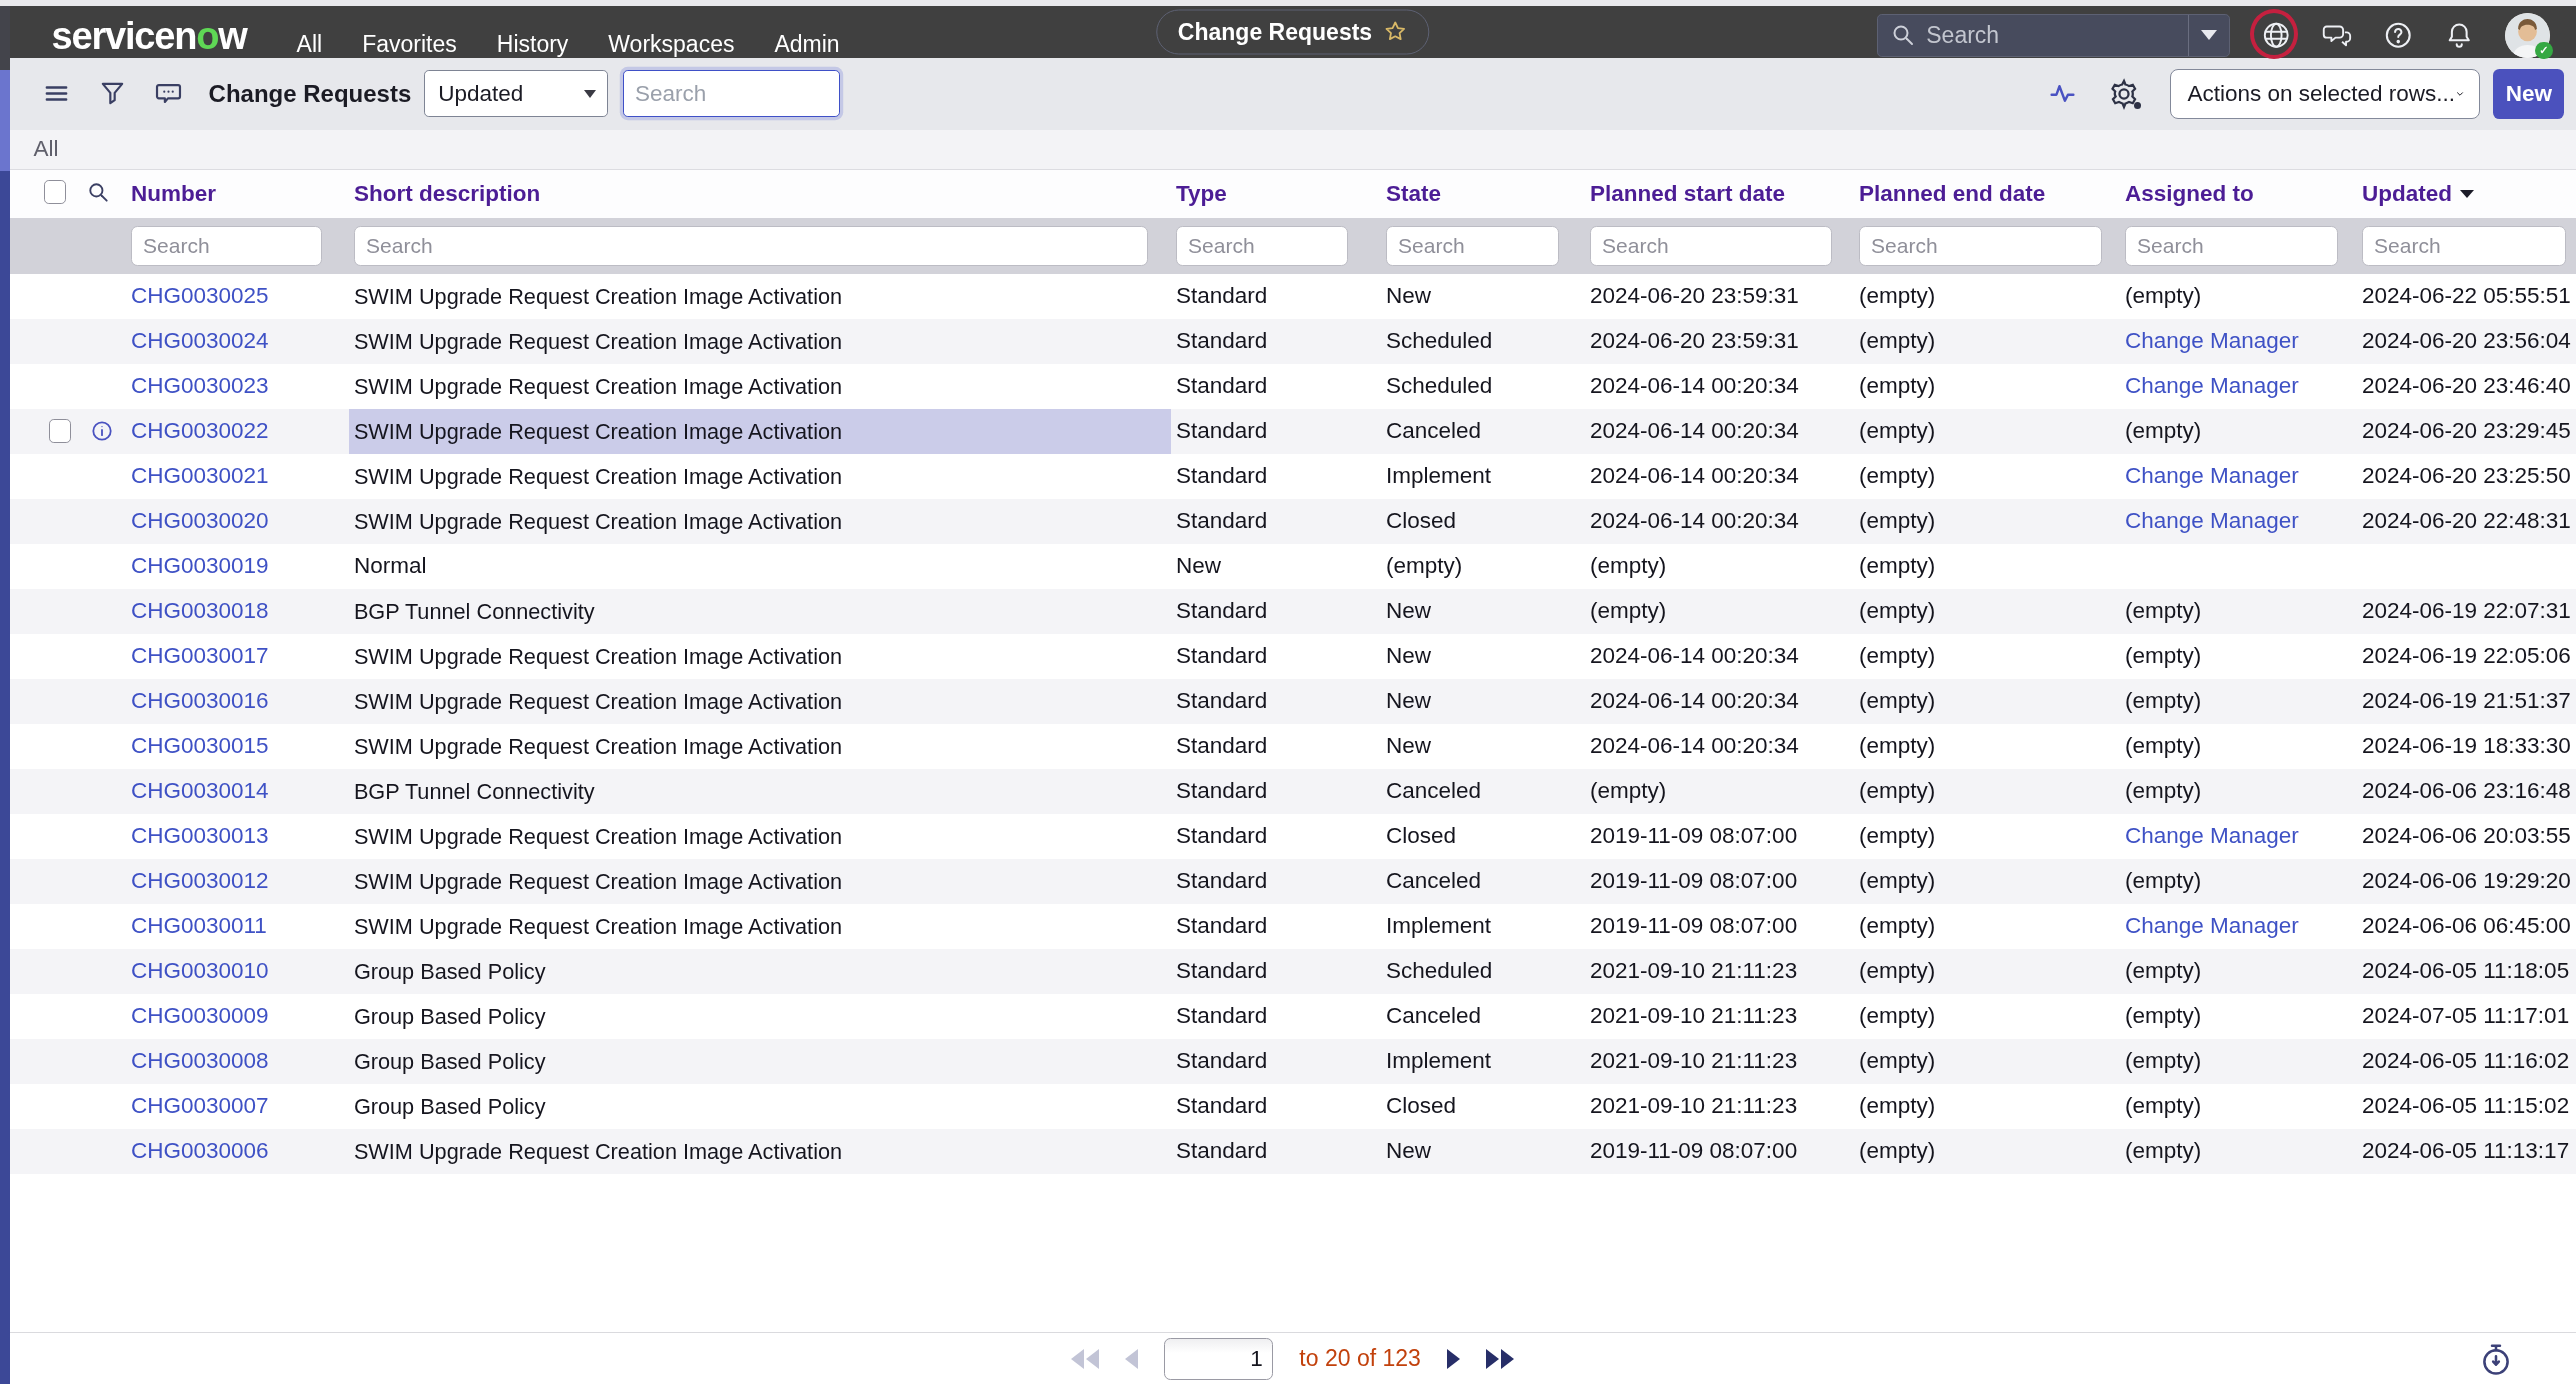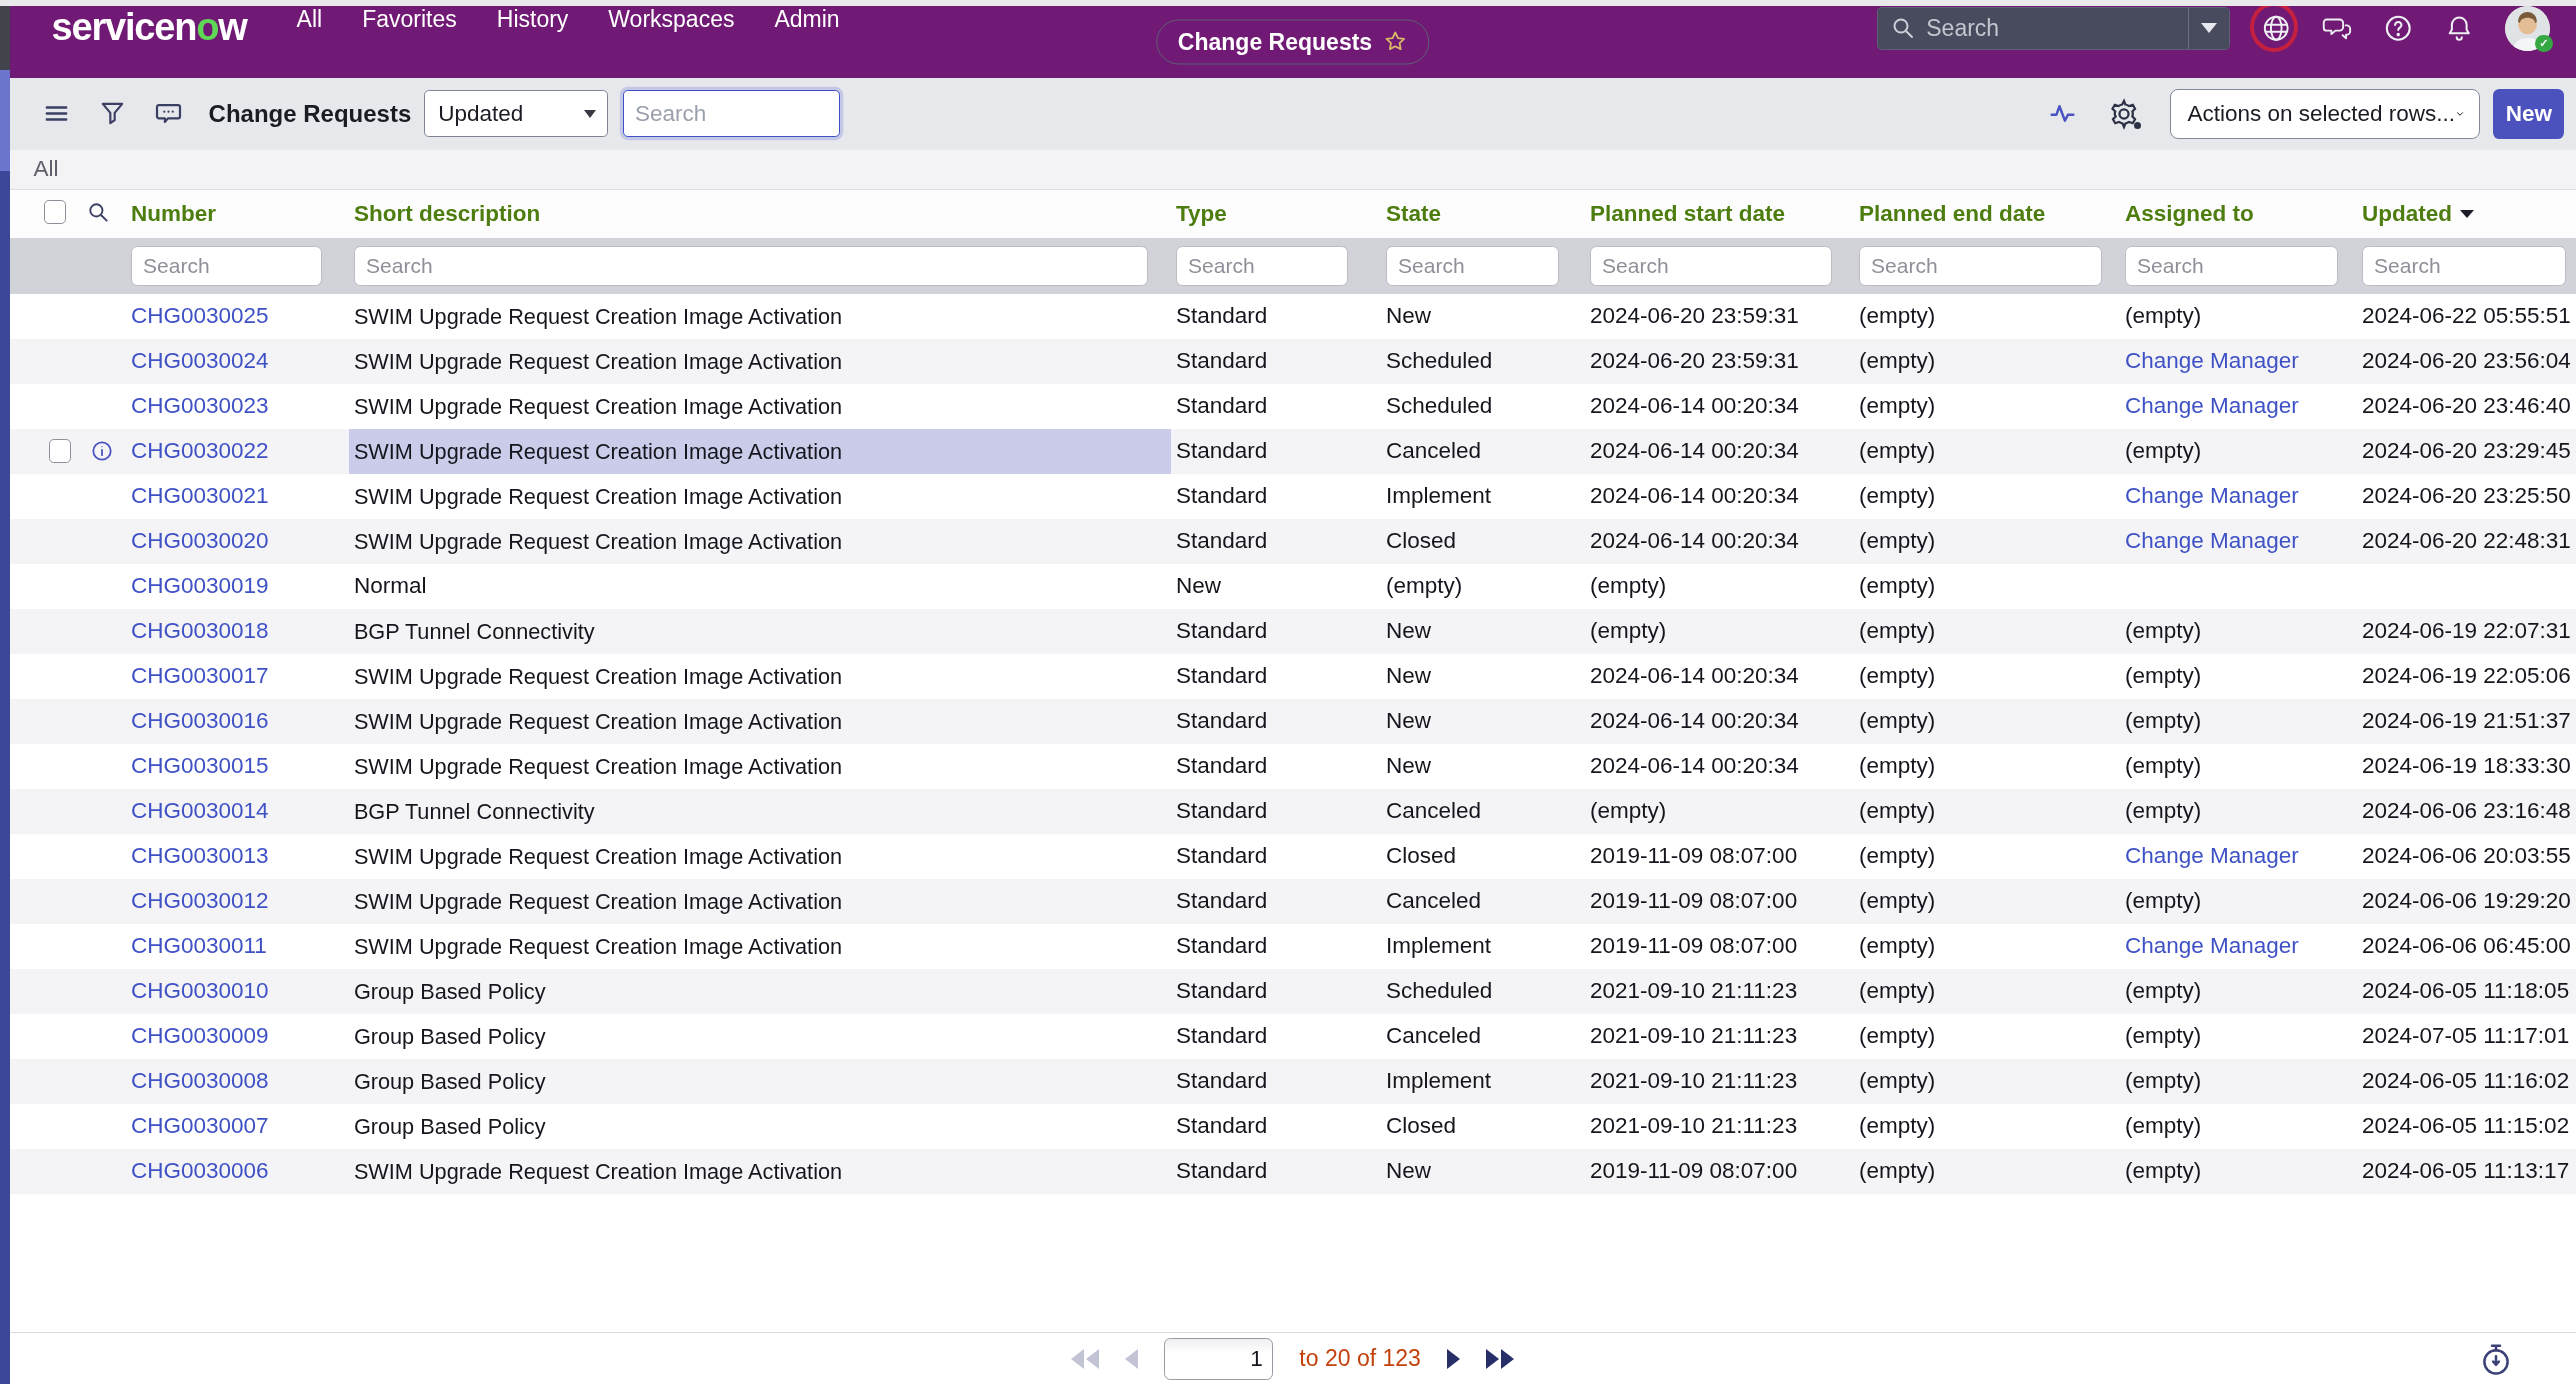--- a/index.html
+++ b/index.html
@@ -8,21 +8,21 @@
 
   .top-strip { position:absolute; top:0; left:0; width:2576px; height:5.6px; background:#e9e9ec; z-index:5; }
   .left-sliver { position:absolute; top:5.6px; left:0; width:9.6px; height:1379px; z-index:5; }
   .sliver-a { height:64px; background:#43444b; }
   .sliver-b { height:101px; background:#6b75ce; }
   .sliver-c { height:1213px; background:#3c4897; }
 
   .main { position:absolute; top:5.6px; left:9.6px; width:2566px; height:1379px; display:flex; flex-direction:column; background:#fff; }
 
   
-  .topbar { height:72px; background:#701a75; display:flex; align-items:flex-start; position:relative; flex:0 0 auto; }
+  .topbar { height:52px; background:#404040; display:flex; align-items:flex-end; position:relative; flex:0 0 auto; }
   .logo { margin-left:42px; font-size:38px; font-weight:700; color:#ffffff; letter-spacing:-1.2px; white-space:nowrap; }
   .logo .green { color:#5fd855; }
   .topnav { display:flex; align-items:center; margin-left:50px; gap:40px; }
   .topnav .navitem { color:#ffffff; font-size:23px; font-weight:500; cursor:pointer; white-space:nowrap; }
   .context-pill { position:absolute; left:50%; top:50%; transform:translate(-50%,-50%); height:45px; border:0.8px solid #5d6173; border-radius:22.5px; display:flex; align-items:center; gap:11.2px; padding:0 21px; color:#ffffff; font-size:23px; font-weight:700; white-space:nowrap; }
   .topbar-right { margin-left:auto; display:flex; align-items:center; gap:30.5px; padding-right:26px; }
   .hdr-search { width:353px; height:43px; background:#474b5d; border:0.8px solid #5d6173; border-radius:4.8px; display:flex; align-items:center; }
   .hdr-search .mag { margin-left:13px; width:24px; height:24px; color:#cdd0d9; flex:0 0 auto; }
   .hdr-search .ph { margin-left:11.2px; font-size:23px; color:#c3c6cf; flex:1; }
   .hdr-search .divider { width:0.8px; height:100%; background:#6a6e80; }
@@ -51,21 +51,21 @@
   .actions-select { width:310px; height:50px; background:#fff; border:0.8px solid #83899a; border-radius:8px; display:flex; align-items:center; justify-content:space-between; padding:0 14.4px 0 16px; font-size:22.5px; color:#1b1b24; margin-right:13px; cursor:pointer; white-space:nowrap; }
   .chev { width:16px; height:16px; color:#1b1b24; }
   .new-btn { width:71px; height:50px; background:#4b51bd; border:none; border-radius:6.4px; color:#fff; font-size:22.5px; font-weight:700; cursor:pointer; font-family:inherit; }
 
   
   .allrow { height:40px; background:#f3f3f6; display:flex; align-items:center; padding-left:24px; font-size:22.5px; color:#5f5f6b; border-bottom:0.8px solid #dcdce1; flex:0 0 auto; }
 
   
   .grid-cols { display:grid; grid-template-columns:40px 50px 223px 822px 210px 204px 269px 266px 237px 1fr; padding-left:26.5px; }
   .thead { height:48px; background:#fdfdfe; align-items:center; flex:0 0 auto; }
-  .thead .hc { font-size:22.5px; font-weight:700; color:#4d7c0f; padding-left:4.8px; white-space:nowrap; cursor:pointer; display:flex; align-items:center; gap:8px; }
+  .thead .hc { font-size:22.5px; font-weight:700; color:#4c1d95; padding-left:4.8px; white-space:nowrap; cursor:pointer; display:flex; align-items:center; gap:8px; }
   .hdr-checkbox { width:21.7px; height:24px; background:#fff; border:1.6px solid #8f8f9a; border-radius:4.8px; margin-left:8px; cursor:pointer; }
   .hdr-mag { width:22.5px; height:22.5px; color:#3a3f63; margin-left:11.2px; cursor:pointer; }
   .sort-tri { width:0; height:0; border-left:7.2px solid transparent; border-right:7.2px solid transparent; border-top:8.8px solid #1c1c28; }
 
   .filterrow { height:56px; background:#d2d2d9; align-items:center; flex:0 0 auto; }
   .filterrow input { height:40px; background:#fff; border:0.8px solid #bcbcc4; border-radius:6.4px; font-size:21px; padding:0 11.2px; color:#15151e; outline:none; margin-left:4.8px; font-family:inherit; }
   .filterrow input::placeholder { color:#8f8f99; }
   .fi-number{width:191px} .fi-desc{width:794px} .fi-type{width:172px} .fi-state{width:173px}
   .fi-pstart{width:242px} .fi-pend{width:243px} .fi-assigned{width:213px} .fi-updated{width:204px}
 

